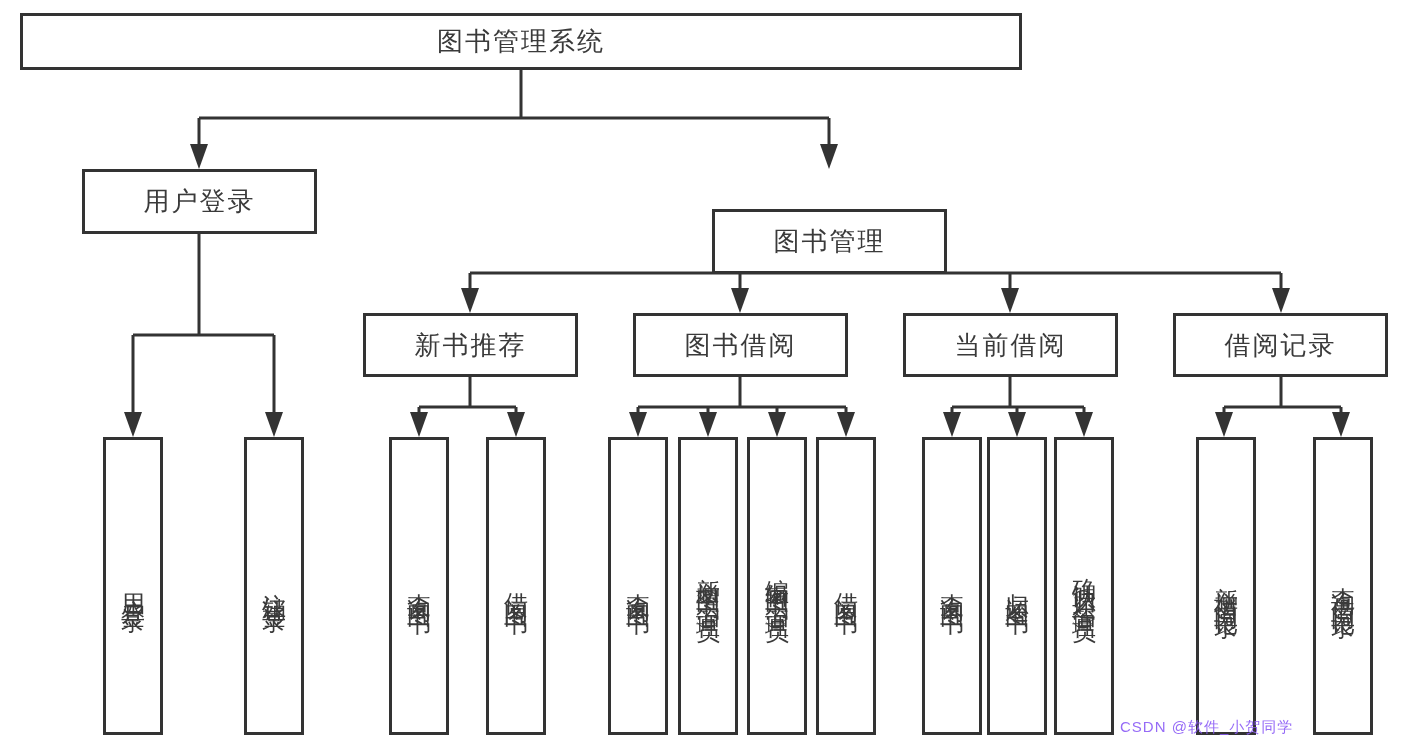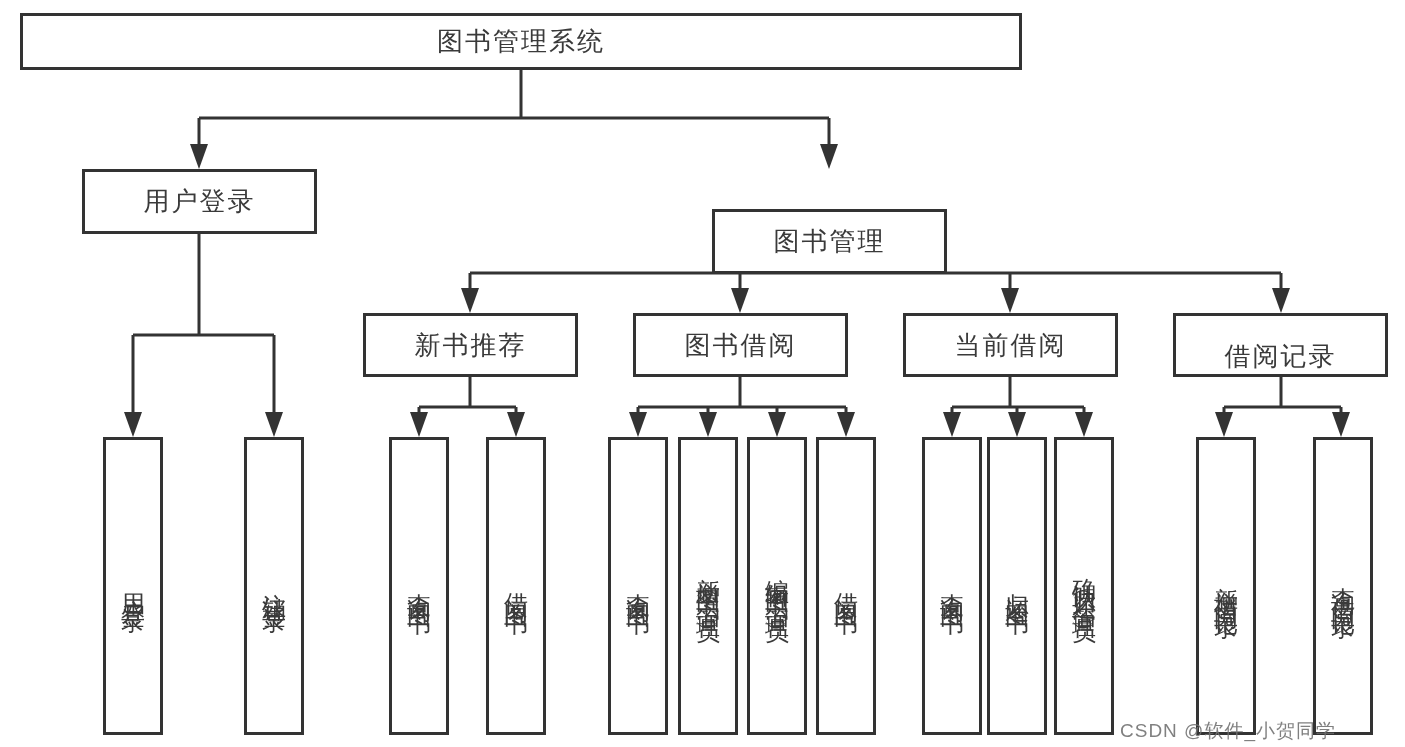--- a/index.html
+++ b/index.html
@@ -17,21 +17,21 @@
   .box.v { font-size:24px; }
   .v .lbl {
     writing-mode:vertical-rl; text-orientation:mixed;
     letter-spacing:6px; line-height:1;
   }
   svg.connectors { position:absolute; left:0; top:0; }
   svg.connectors path { stroke:#333333; stroke-width:3; fill:none; }
   svg.connectors polygon { fill:#333333; stroke:none; }
   .watermark {
     position:absolute; left:1120px; top:718px;
-    font-size:19px; color:#737373; letter-spacing:1px; white-space:nowrap;
+    font-size:15px; color:#8b5cf6; letter-spacing:1px; white-space:nowrap;
     opacity:0.9;
   }
 </style>
 </head>
 <body>
 
 <div class="canvas">
 
   <svg class="connectors" width="1405" height="747">
 
@@ -96,21 +96,21 @@
 
   <div class="box h" style="left:363px;top:313px;width:215px;height:64px;">
     <span class="lbl">新书推荐</span>
   </div>
   <div class="box h" style="left:633px;top:313px;width:215px;height:64px;">
     <span class="lbl">图书借阅</span>
   </div>
   <div class="box h" style="left:903px;top:313px;width:215px;height:64px;font-family:Liberation Mono, monospace;">
     <span class="lbl">当前借阅</span>
   </div>
-  <div class="box h" style="left:1173px;top:313px;width:215px;height:64px;align-items:flex-end;">
+  <div class="box h" style="left:1173px;top:313px;width:215px;height:64px;">
     <span class="lbl">借阅记录</span>
   </div>
 
   <div class="box v" style="left:103px;top:437px;width:60px;height:298px;">
     <span class="lbl">用户登录</span>
   </div>
   <div class="box v" style="left:244px;top:437px;width:60px;height:298px;">
     <span class="lbl">注销登录</span>
   </div>
 

